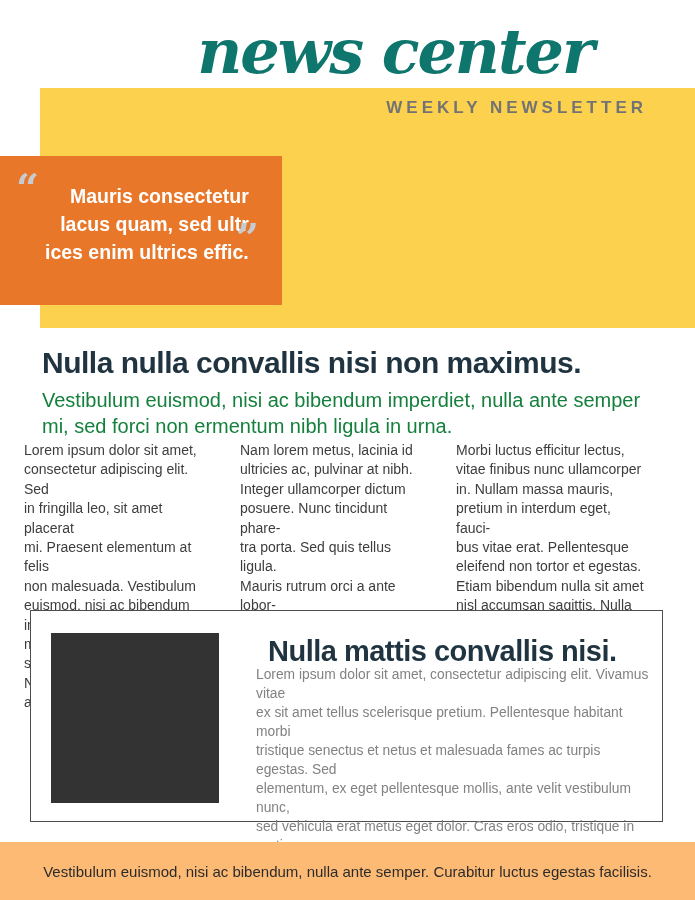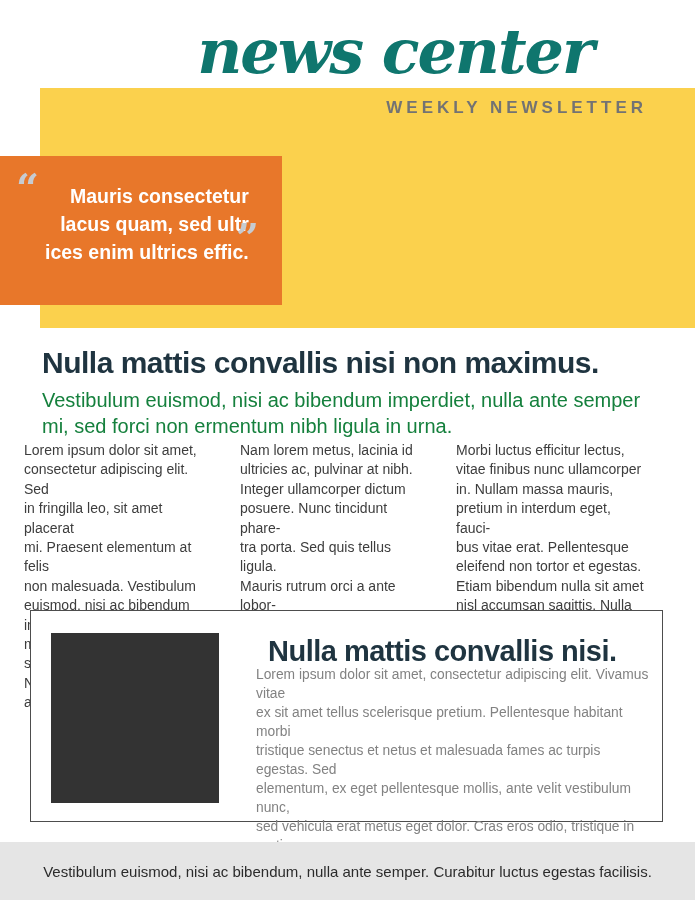--- a/index.html
+++ b/index.html
@@ -145,21 +145,21 @@
     line-height: 19px;
     color: #828282;
     white-space: pre-line;
   }
 
   
   .footer-bar {
     position: absolute;
     left: 0; top: 842px;
     width: 695px; height: 58px;
-    background: #e5e5e5;
+    background: #fdba74;
     display: flex;
     align-items: center;
     justify-content: center;
   }
   .footer-text {
     font-size: 15px;
     color: #2B2B2B;
   }
 </style>
 </head>
@@ -172,21 +172,21 @@
   <div class="brand-subtitle">WEEKLY NEWSLETTER</div>
 
   <div class="quote-box">
     <span class="open-quote">“</span>
     <div class="quote-text">Mauris consectetur
 lacus quam, sed ultr
 ices enim ultrics effic.</div>
     <span class="close-quote">”</span>
   </div>
 
-  <h1 class="article-headline">Nulla mattis convallis nisi non maximus.</h1>
+  <h1 class="article-headline">Nulla nulla convallis nisi non maximus.</h1>
   <div class="article-subhead">Vestibulum euismod, nisi ac bibendum imperdiet, nulla ante semper
 mi, sed forci non ermentum nibh ligula in urna.</div>
 
   <div class="columns">
     <div class="body-column">Lorem ipsum dolor sit amet,
 consectetur adipiscing elit. Sed
 in fringilla leo, sit amet placerat
 mi. Praesent elementum at felis
 non malesuada. Vestibulum
 euismod, nisi ac bibendum

